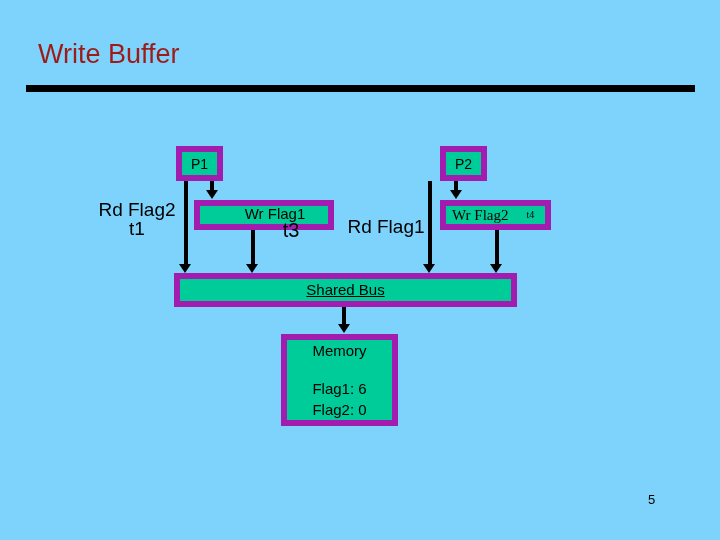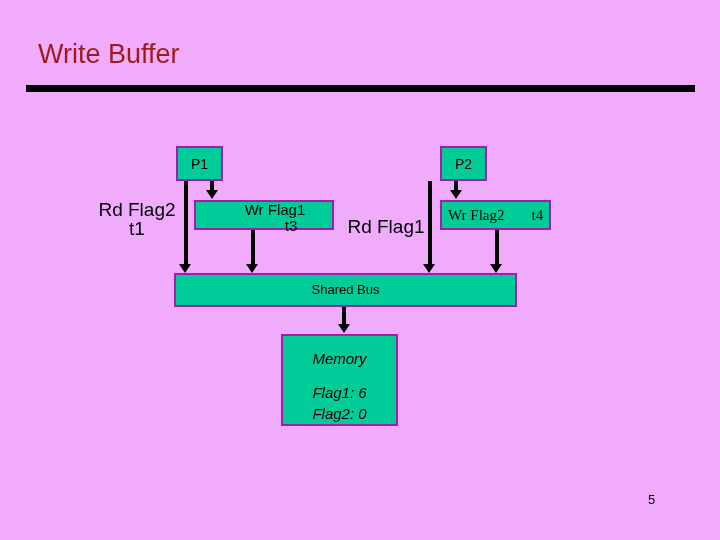--- a/index.html
+++ b/index.html
@@ -14,21 +14,21 @@
     overflow: hidden;
     font-family: "Liberation Sans", sans-serif;
     background: #ffffff;
   }
 
   #slide {
     position: absolute;
     left: 0; top: 0;
     width: 720px;
     height: 540px;
-    background: #f0abfc;
+    background: #7dd3fc;
   }
 
   
   .slide-title {
     position: absolute;
     left: 38px;
     top: 38px;
     font-size: 27px;
     line-height: 32px;
     color: #9E1B18;
@@ -42,21 +42,21 @@
     top: 85px;
     width: 669px;
     height: 7px;
     background: #000000;
   }
 
   
   .gbox {
     position: absolute;
     background: #00CC99;
-    border: 2px solid #a21caf;
+    border: 6px solid #a21caf;
     box-sizing: border-box;
     color: #000000;
     font-size: 14px;
     line-height: 16px;
     display: flex;
     align-items: center;
     justify-content: center;
     white-space: nowrap;
   }
 
@@ -130,21 +130,21 @@
   <div class="vline" style="left:210px; top:181px; height:12px;"></div>
   <div class="ahead" style="left:206px; top:190px;"></div>
 
   <div class="plain-label" style="left:96px; top:200px; width:82px;">
     <div>Rd Flag2</div>
     <div>t1</div>
   </div>
 
   <div class="gbox" style="left:194px; top:200px; width:140px; height:30px; justify-content:flex-start; padding-left:22px;flex-direction:column;">
     <span style="font-size:15px;">Wr Flag1</span>
-    <span style="font-size:15px; margin-left:32px;">t3</span>
+    <span style="font-size:20px; margin-left:32px;">t3</span>
   </div>
 
   <div class="vline" style="left:251px; top:230px; height:36px;"></div>
   <div class="ahead" style="left:246px; top:264px;"></div>
 
   <div class="gbox" style="left:420px; top:146px; width:47px; height:35px;margin-left:20px;">
     <span>P2</span>
   </div>
 
   <div class="vline" style="left:428px; top:181px; height:85px;"></div>
@@ -152,35 +152,35 @@
 
   <div class="vline" style="left:454px; top:181px; height:12px;"></div>
   <div class="ahead" style="left:450px; top:190px;"></div>
 
   <div class="plain-label" style="left:345px; top:200px; width:82px;margin-top:17px;">
     <div>Rd Flag1</div>
   </div>
 
   <div class="gbox" style="left:440px; top:200px; width:111px; height:30px; justify-content:flex-start; padding-left:6px;font-family:Liberation Serif, serif;">
     <span style="font-size:15px;">Wr Flag2</span>
-    <span style="font-size:15px; margin-left:27px;">t4</span>
+    <span style="font-size:10px; margin-left:18px;">t4</span>
   </div>
 
   <div class="vline" style="left:495px; top:230px; height:36px;"></div>
   <div class="ahead" style="left:490px; top:264px;"></div>
 
   <div class="gbox" style="left:174px; top:273px; width:343px; height:34px;">
-    <span style="font-size:13px;">Shared Bus</span>
+    <span style="font-size:15px;text-decoration:underline;">Shared Bus</span>
   </div>
 
   <div class="vline" style="left:342px; top:307px; height:20px;"></div>
   <div class="ahead" style="left:338px; top:324px;"></div>
 
   <div class="gbox" style="left:281px; top:334px; width:117px; height:92px; align-items:flex-start;">
-    <div class="box-lines" style="padding-top:12px;font-style:italic;">
+    <div class="box-lines" style="padding-top:0;">
       <div class="l">Memory</div>
       <div class="spacer-line"></div>
       <div class="l">Flag1: 6</div>
       <div class="l">Flag2: 0</div>
     </div>
   </div>
 
   <div class="page-num">5</div>
 
 </div>

